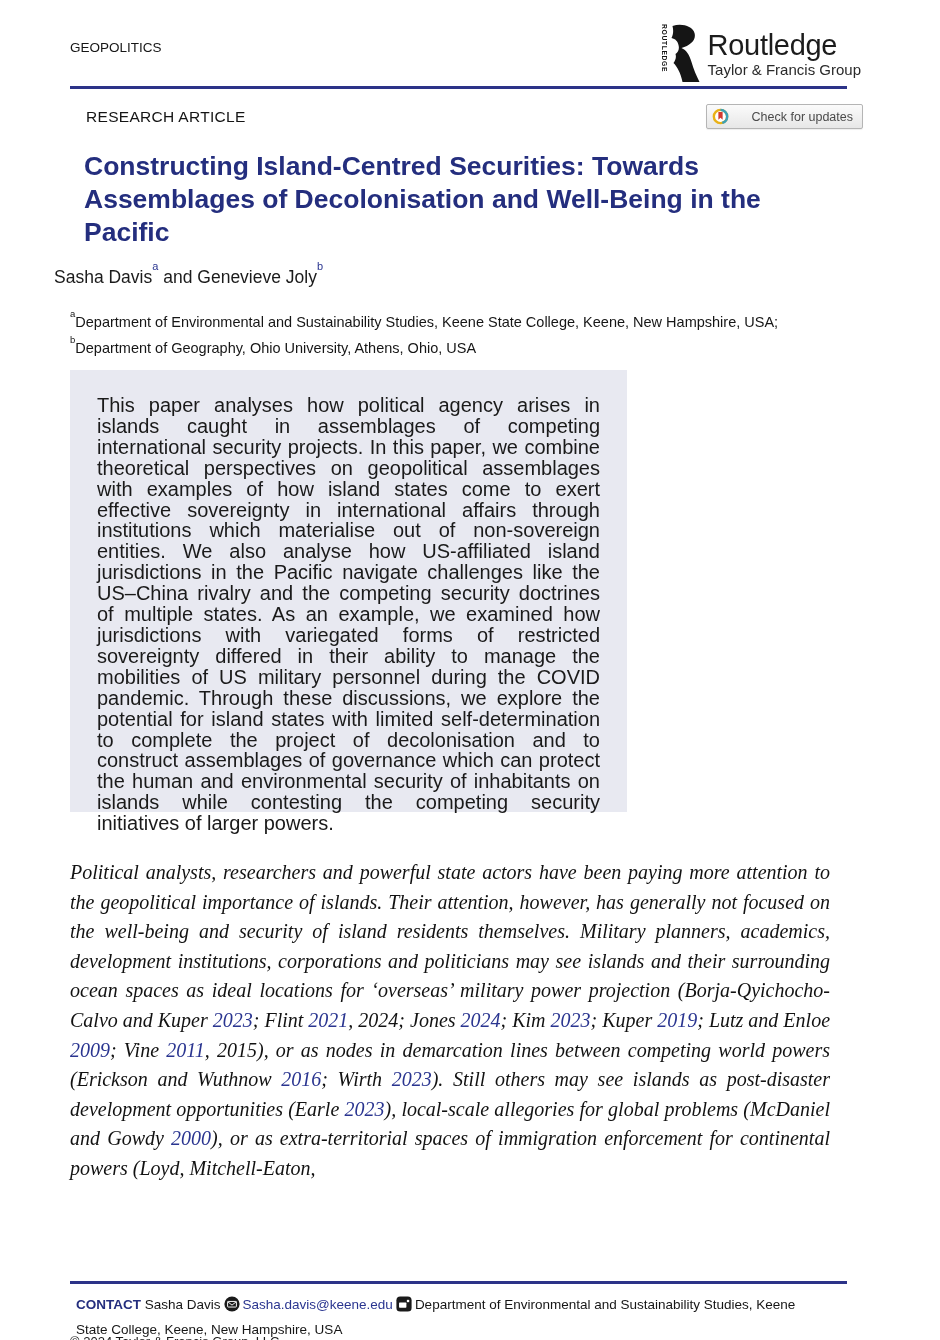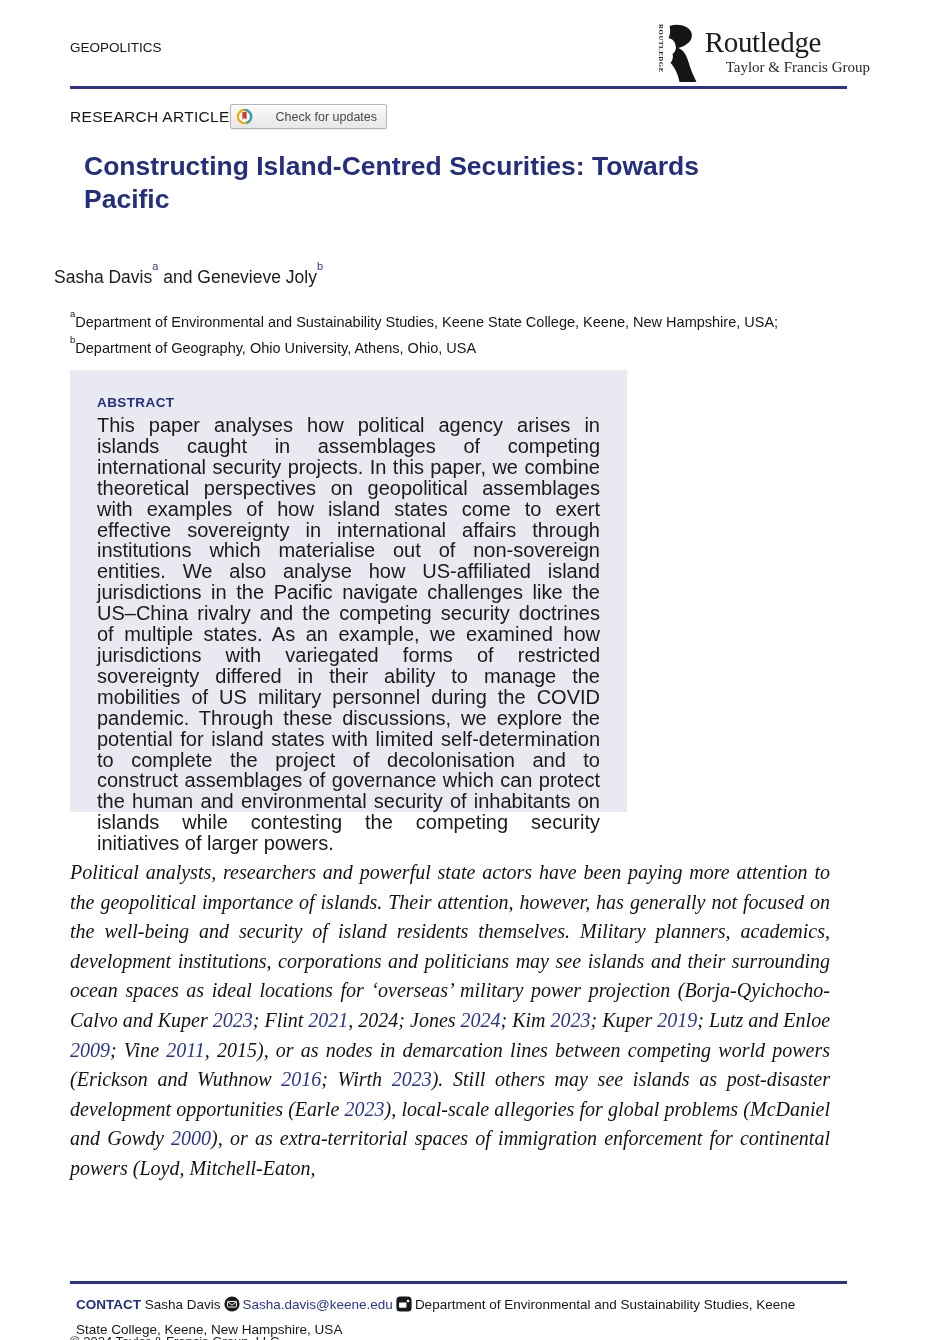--- a/index.html
+++ b/index.html
@@ -8,35 +8,35 @@
     background:#ffffff;
     font-family:"Liberation Sans", sans-serif;
     position:relative;
     overflow:hidden;
     color:#141414;
   }
   .abs { position:absolute; }
 
   
   .journal-block { top:36px; left:70px; font-size:13.5px; line-height:23px; color:#161616; }
-  .logo-block { top:24px; right:70px; display:flex; align-items:flex-start;font-family:Liberation Serif, serif; }
+  .logo-block { top:24px; right:79px; display:flex; align-items:center; }
   .logo-device { display:flex; align-items:stretch; height:58px; }
   .logo-vertical {
     writing-mode:vertical-rl;
     font-size:6.8px; font-weight:bold; letter-spacing:0.6px;
     color:#141414; height:58px; margin-right:1px;
   }
   .logo-wordmark { margin-left:8px; padding-top:4px; }
   .brand-name { font-size:29px; line-height:29px; color:#1c1c1c; letter-spacing:-0.3px; }
-  .group-name { font-size:15px; line-height:20px; color:#2a2a2a;margin-left:21px; }
+  .group-name { font-size:15px; line-height:20px; color:#2a2a2a; }
 
   .rule-top { top:86px; left:70px; width:777px; height:2.5px; background:#2c3388; }
 
   
-  .type-row { top:104px; left:70px; width:777px; display:flex; justify-content:flex-start; align-items:center; }
+  .type-row { top:104px; left:86px; width:777px; display:flex; justify-content:space-between; align-items:center; }
   .research-article { font-size:15.5px; letter-spacing:0.3px; color:#141414; }
   .check-badge {
     display:flex; align-items:center; gap:23px;
     border:1px solid #b5b5b5; border-radius:2px;
     background:linear-gradient(#fbfbfb,#e7e7e7);
     padding:3px 9px 3px 5px;
     font-size:12.5px; color:#4a4a4a;
     box-shadow:0 1px 1px rgba(0,0,0,0.07);
     cursor:pointer;
   }
@@ -106,29 +106,29 @@
         <path d="M12 2.6 A 9.4 9.4 0 0 1 21.4 12 A 9.4 9.4 0 0 1 14.5 21.1" fill="none" stroke="#3aa0b8" stroke-width="3.4"></path>
         <path d="M9 5.5 h6 v11 l-3 -2.7 l-3 2.7 z" fill="#d23a2f"></path>
       </svg>
     </span>
     <span>Check for updates</span>
   </span>
 </div>
 
 <div class="abs title">
   <div>Constructing Island-Centred Securities: Towards</div>
+  <div>Assemblages of Decolonisation and Well-Being in the</div>
   <div>Pacific</div>
 </div>
 
 <div class="abs authors"><span>Sasha Davis</span><sup>a</sup><span> and </span><span>Genevieve Joly</span><sup>b</sup></div>
 
 <div class="abs affiliations"><sup>a</sup><span>Department of Environmental and Sustainability Studies, Keene State College, Keene, New Hampshire, USA; </span><sup>b</sup><span>Department of Geography, Ohio University, Athens, Ohio, USA</span></div>
 
 <div class="abs abstract-box">
-  <div class="abstract-label">ABSTRACT</div>
   <div class="abstract-text">This paper analyses how political agency arises in islands caught in assemblages of competing international security projects. In this paper, we combine theoretical perspectives on geopolitical assemblages with examples of how island states come to exert effective sovereignty in international affairs through institutions which materialise out of non-sovereign entities. We also analyse how US-affiliated island jurisdictions in the Pacific navigate challenges like the US–China rivalry and the competing security doctrines of multiple states. As an example, we examined how jurisdictions with variegated forms of restricted sovereignty differed in their ability to manage the mobilities of US military personnel during the COVID pandemic. Through these discussions, we explore the potential for island states with limited self-determination to complete the project of decolonisation and to construct assemblages of governance which can protect the human and environmental security of inhabitants on islands while contesting the competing security initiatives of larger powers.</div>
 </div>
 
 <div class="abs body-paragraph"><span>Political analysts, researchers and powerful state actors have been paying more attention to the geopolitical importance of islands. Their attention, however, has generally not focused on the well-being and security of island residents themselves. Military planners, academics, development institutions, corporations and politicians may see islands and their surrounding ocean spaces as ideal locations for ‘overseas’ military power projection (Borja-Qyichocho-Calvo and Kuper </span><span class="cite-link">2023</span><span>; Flint </span><span class="cite-link">2021</span><span>, 2024; Jones </span><span class="cite-link">2024</span><span>; Kim </span><span class="cite-link">2023</span><span>; Kuper </span><span class="cite-link">2019</span><span>; Lutz and Enloe </span><span class="cite-link">2009</span><span>; Vine </span><span class="cite-link">2011</span><span>, 2015), or as nodes in demarcation lines between competing world powers (Erickson and Wuthnow </span><span class="cite-link">2016</span><span>; Wirth </span><span class="cite-link">2023</span><span>). Still others may see islands as post-disaster development opportunities (Earle </span><span class="cite-link">2023</span><span>), local-scale allegories for global problems (McDaniel and Gowdy </span><span class="cite-link">2000</span><span>), or as extra-territorial spaces of immigration enforcement for continental powers (Loyd, Mitchell-Eaton,</span></div>
 
 <div class="abs rule-bottom"></div>
 <div class="abs contact-block"><span class="contact-label">CONTACT</span><span> </span><span>Sasha Davis</span><span class="inline-icon"><svg width="16" height="16" viewBox="0 0 20 20" style="display:block">
         <circle cx="10" cy="10" r="9.5" fill="#1a1a1a"></circle>
         <rect x="4.5" y="6.8" width="11" height="7" rx="0.8" fill="none" stroke="#ffffff" stroke-width="1.2"></rect>
         <path d="M4.7 7.2 L10 11.4 L15.3 7.2" stroke="#ffffff" stroke-width="1.2" fill="none"></path>

